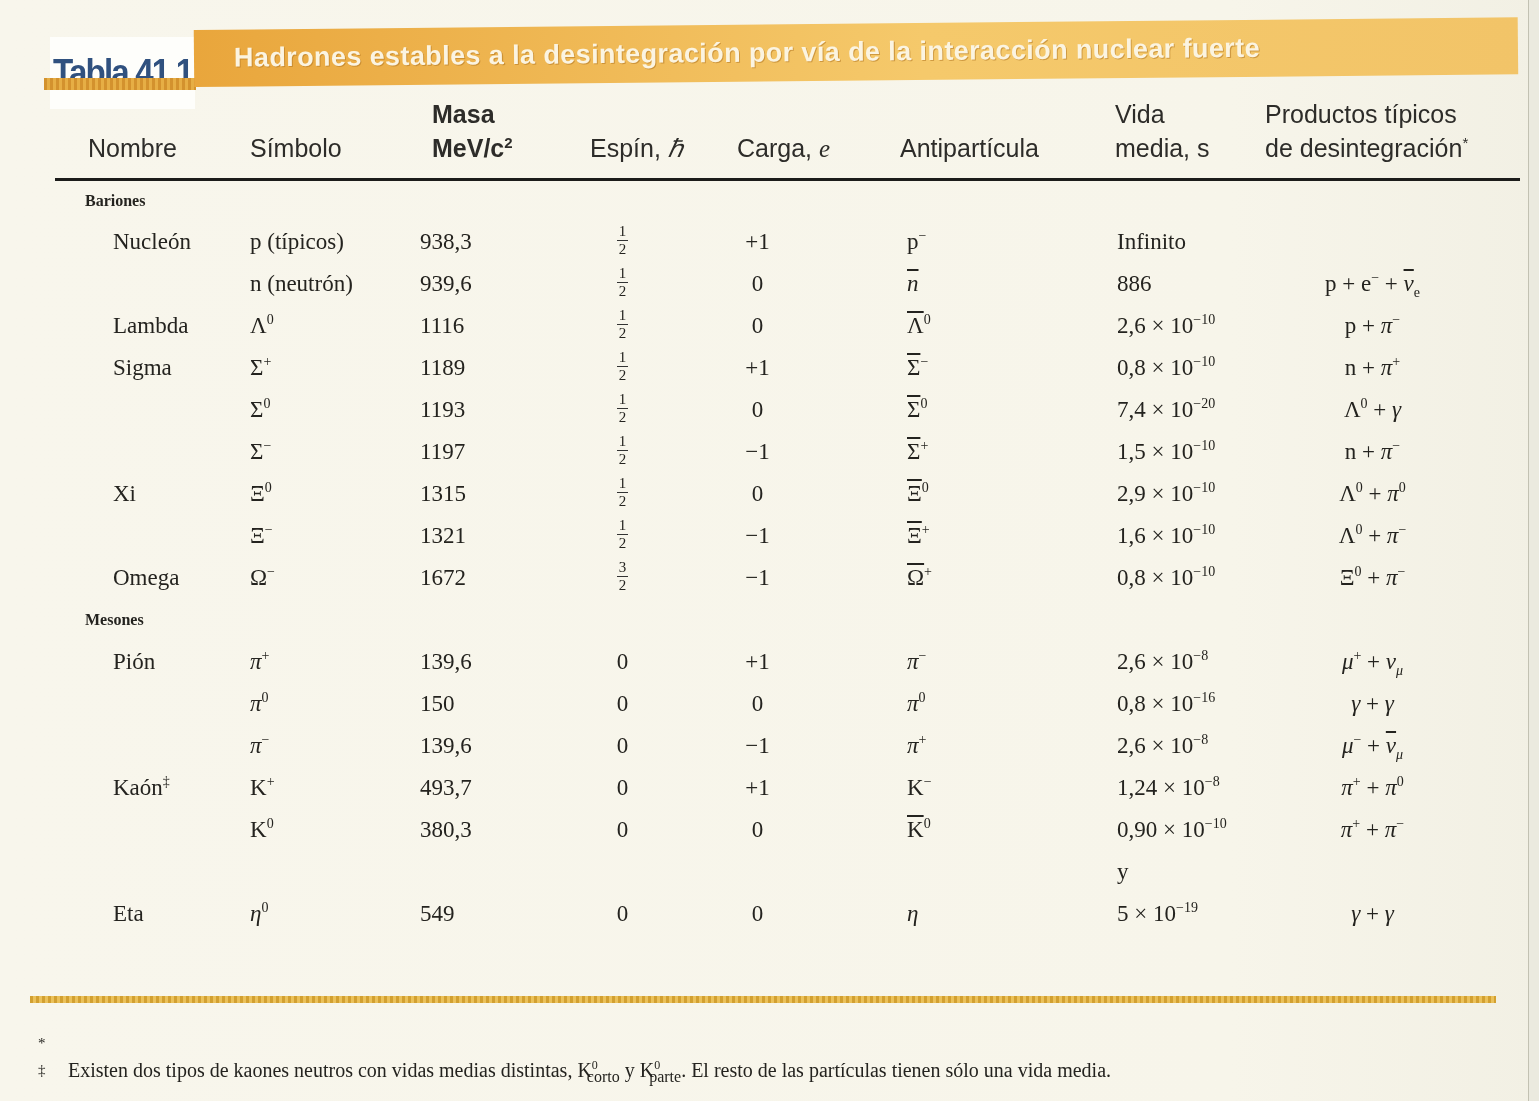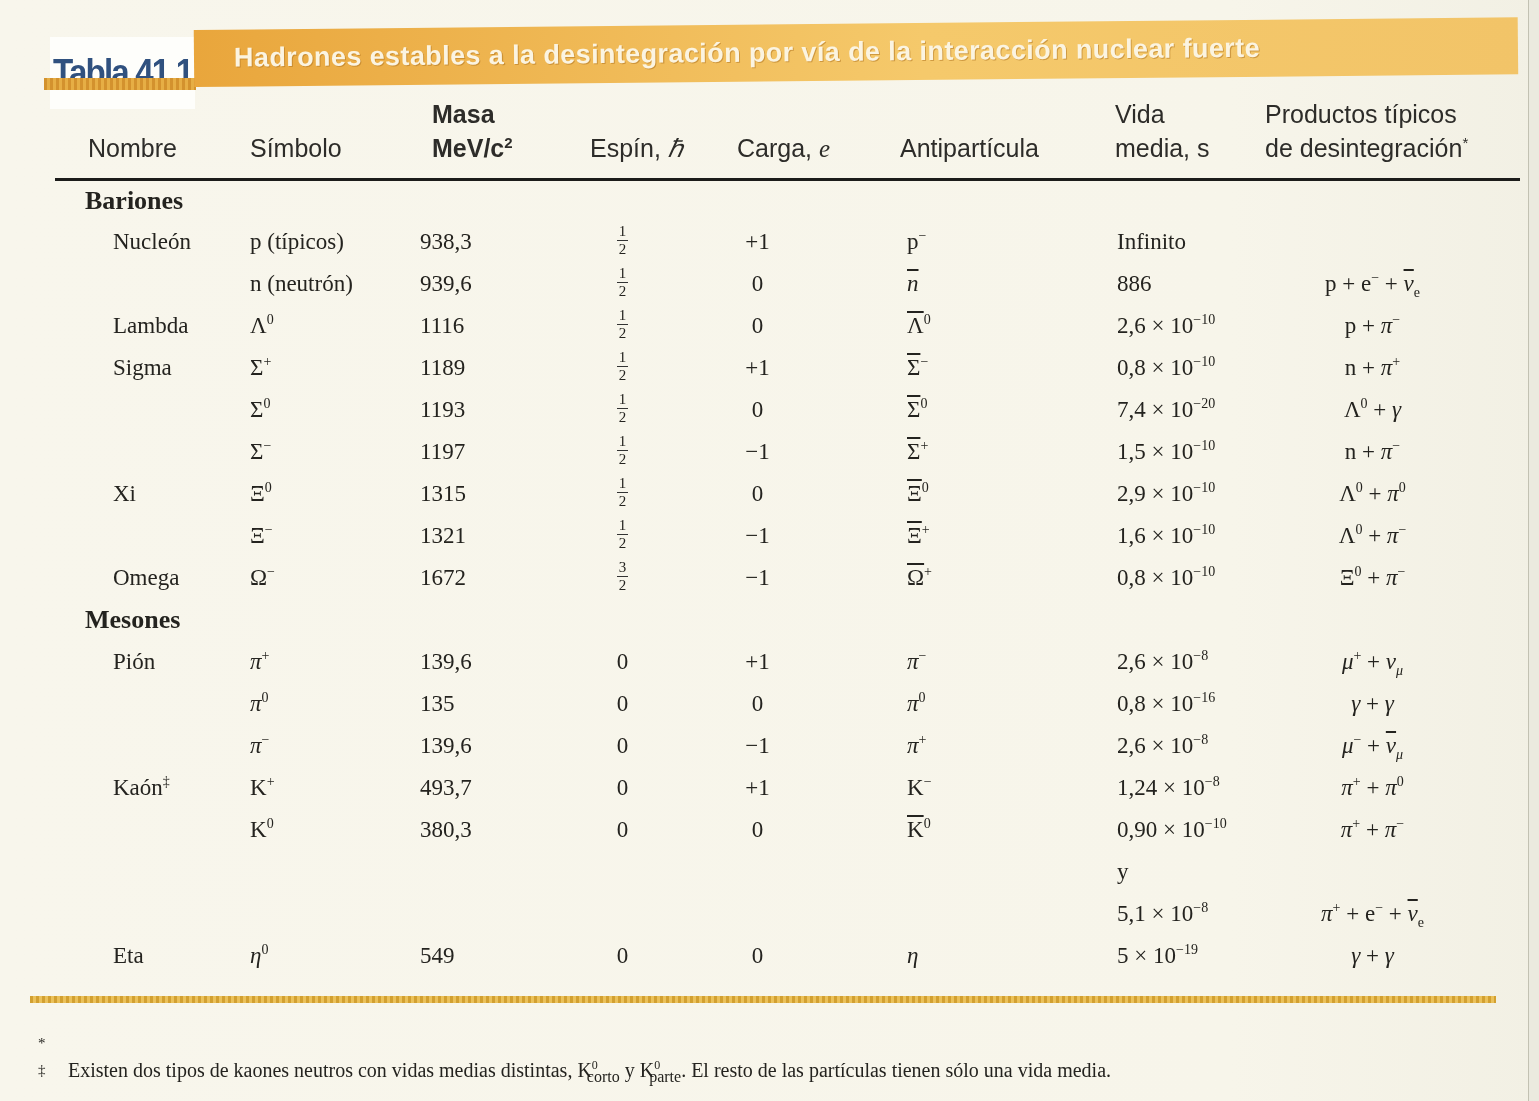--- a/index.html
+++ b/index.html
@@ -37,21 +37,21 @@
      color:#2D2C29; text-align:left; vertical-align:bottom; padding-bottom:12px;
      border-bottom:3px solid var(--rule); line-height:1.35;}
   th i, .hdr i{font-family:"Liberation Serif", serif; font-style:italic;}
   .h-nombre{padding-left:33px;} .h-simbolo{padding-left:20px;}
   .h-masa{padding-left:12px;font-weight:bold;}  .h-espin{padding-left:35px;}
   .h-carga{padding-left:37px;} .h-anti{padding-left:45px;}
   .h-vida{padding-left:30px;}  .h-productos{padding-left:10px;}
   th sup{font-size:15px;}
 
   tbody td{height:42px; font-size:23px; vertical-align:middle; white-space:nowrap;}
-  td.section{font-weight:bold; padding-left:30px; font-size:26px;}
+  td.section{font-weight:bold; padding-left:30px; font-size:16px;}
   td.c-nombre{padding-left:58px;}
   td.c-simbolo{padding-left:20px;}
   td.c-masa{padding-right:28px;}
   td.c-espin{text-align:center; padding-right:10px;}
   td.c-carga{text-align:center; padding-right:40px;}
   td.c-anti{padding-left:52px;}
   td.c-vida{padding-left:32px;}
   td.c-productos{text-align:center; padding-right:30px;}
 
   sup{font-size:14px; line-height:0;}
@@ -236,21 +236,21 @@
       <td class="c-masa">139,6</td>
       <td class="c-espin">0</td>
       <td class="c-carga">+1</td>
       <td class="c-anti"><i>π</i><sup>−</sup></td>
       <td class="c-vida">2,6 × 10<sup>−8</sup></td>
       <td class="c-productos"><i>μ</i><sup>+</sup> + <i>ν</i><sub><i>μ</i></sub></td>
     </tr>
         <tr>
       <td class="c-nombre"></td>
       <td class="c-simbolo"><i>π</i><sup>0</sup></td>
-      <td class="c-masa">135</td>
+      <td class="c-masa">150</td>
       <td class="c-espin">0</td>
       <td class="c-carga">0</td>
       <td class="c-anti"><i>π</i><sup>0</sup></td>
       <td class="c-vida">0,8 × 10<sup>−16</sup></td>
       <td class="c-productos"><i>γ</i> + <i>γ</i></td>
     </tr>
         <tr>
       <td class="c-nombre"></td>
       <td class="c-simbolo"><i>π</i><sup>−</sup></td>
       <td class="c-masa">139,6</td>
@@ -282,30 +282,20 @@
     </tr>
         <tr>
       <td class="c-nombre"></td>
       <td class="c-simbolo"></td>
       <td class="c-masa"></td>
       <td class="c-espin"></td>
       <td class="c-carga"></td>
       <td class="c-anti"></td>
       <td class="c-vida">y</td>
       <td class="c-productos"></td>
-    </tr>
-        <tr>
-      <td class="c-nombre"></td>
-      <td class="c-simbolo"></td>
-      <td class="c-masa"></td>
-      <td class="c-espin"></td>
-      <td class="c-carga"></td>
-      <td class="c-anti"></td>
-      <td class="c-vida">5,1 × 10<sup>−8</sup></td>
-      <td class="c-productos"><i>π</i><sup>+</sup> + e<sup>−</sup> + <span class="ov"><i>ν</i></span><sub>e</sub></td>
     </tr>
         <tr>
       <td class="c-nombre">Eta</td>
       <td class="c-simbolo"><i>η</i><sup>0</sup></td>
       <td class="c-masa">549</td>
       <td class="c-espin">0</td>
       <td class="c-carga">0</td>
       <td class="c-anti"><i>η</i></td>
       <td class="c-vida">5 × 10<sup>−19</sup></td>
       <td class="c-productos"><i>γ</i> + <i>γ</i></td>

